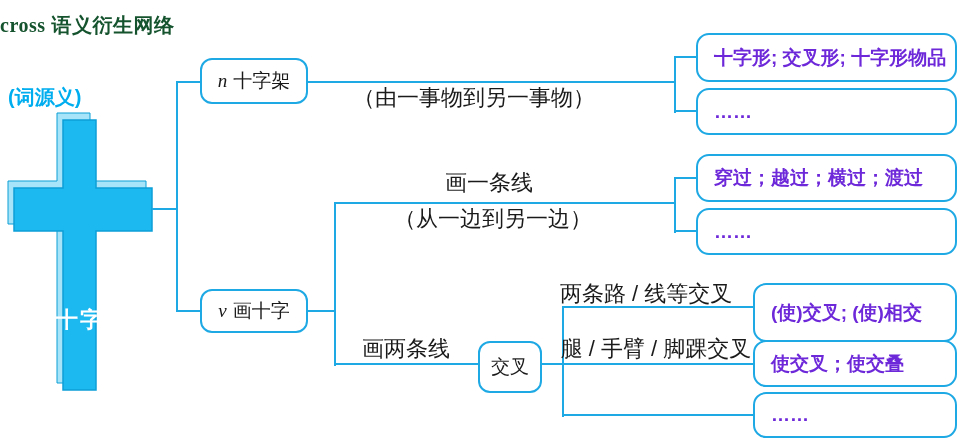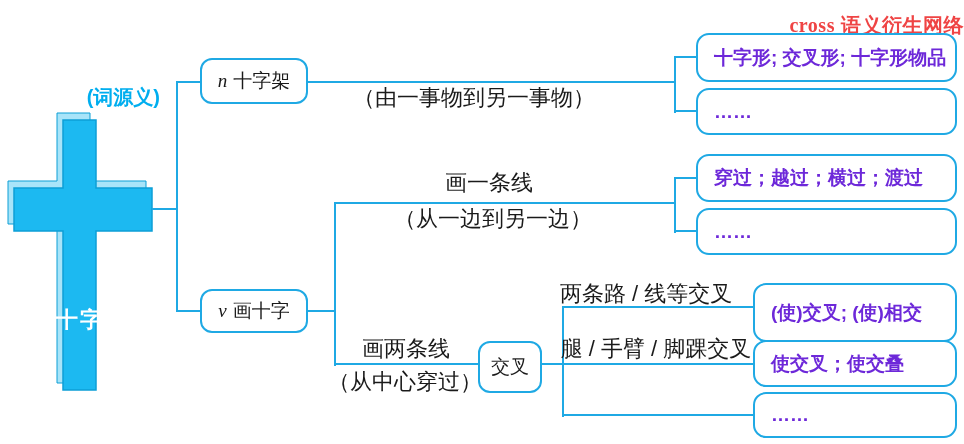--- a/index.html
+++ b/index.html
@@ -1,26 +1,26 @@
 <!DOCTYPE html>
 <html><head>
 <meta charset="utf-8">
 <style>
   html,body{margin:0;padding:0;background:#ffffff;}
   #canvas{
     position:relative;width:964px;height:444px;background:#ffffff;overflow:hidden;
     font-family:"Liberation Sans","DejaVu Sans",sans-serif;
   }
   .title{
-    position:absolute;top:12px;left:0;width:964px;text-align:right;
-    font-weight:bold;font-size:20px;color:#ef4444;letter-spacing:.5px;
+    position:absolute;top:12px;left:0;width:964px;text-align:left;
+    font-weight:bold;font-size:20px;color:#14532d;letter-spacing:.5px;
   }
   .title .en{font-family:"Liberation Serif","DejaVu Serif",serif;}
   .etym{
-    position:absolute;left:8px;top:84px;width:152px;text-align:right;
+    position:absolute;left:8px;top:84px;width:152px;text-align:left;
     font-weight:bold;font-size:20px;color:#00AEEF;
   }
   .cross-wrap{position:absolute;left:6px;top:110px;width:160px;height:284px;}
   .cross-label{
     position:absolute;left:30px;top:197px;width:112px;text-align:center;
     color:#ffffff;font-weight:bold;font-size:22px;letter-spacing:2px;line-height:26px;
   }
   .line-h,.line-v{position:absolute;background:#1FA9E4;}
   .node{
     position:absolute;box-sizing:border-box;background:#ffffff;
@@ -94,21 +94,20 @@
       <span>画十字</span>
   </div>
   <div class="node" style="left:478px;top:341px;width:64px;height:52px;">
     <span>交叉</span>
   </div>
 
   <div class="blabel" style="left:334px;top:88px;width:280px;">（由一事物到另一事物）</div>
   <div class="blabel" style="left:389px;top:173px;width:200px;">画一条线</div>
   <div class="blabel" style="left:363px;top:209px;width:260px;">（从一边到另一边）</div>
   <div class="blabel" style="left:326px;top:339px;width:160px;">画两条线</div>
-  <div class="blabel" style="left:305px;top:372px;width:200px;">（从中心穿过）</div>
   <div class="blabel" style="left:560px;top:339px;width:192px;">腿 / 手臂 / 脚踝交叉</div>
   <div class="blabel" style="left:560px;top:284px;width:168px;">两条路 / 线等交叉</div>
 
   <div class="rbox" style="left:696px;top:33px;width:261px;height:49px;">
       <span>十字形; 交叉形; 十字形物品</span>
     </div>
   <div class="rbox" style="left:696px;top:88px;width:261px;height:47px;">
       <span>……</span>
     </div>
   <div class="rbox" style="left:696px;top:154px;width:261px;height:48px;">

